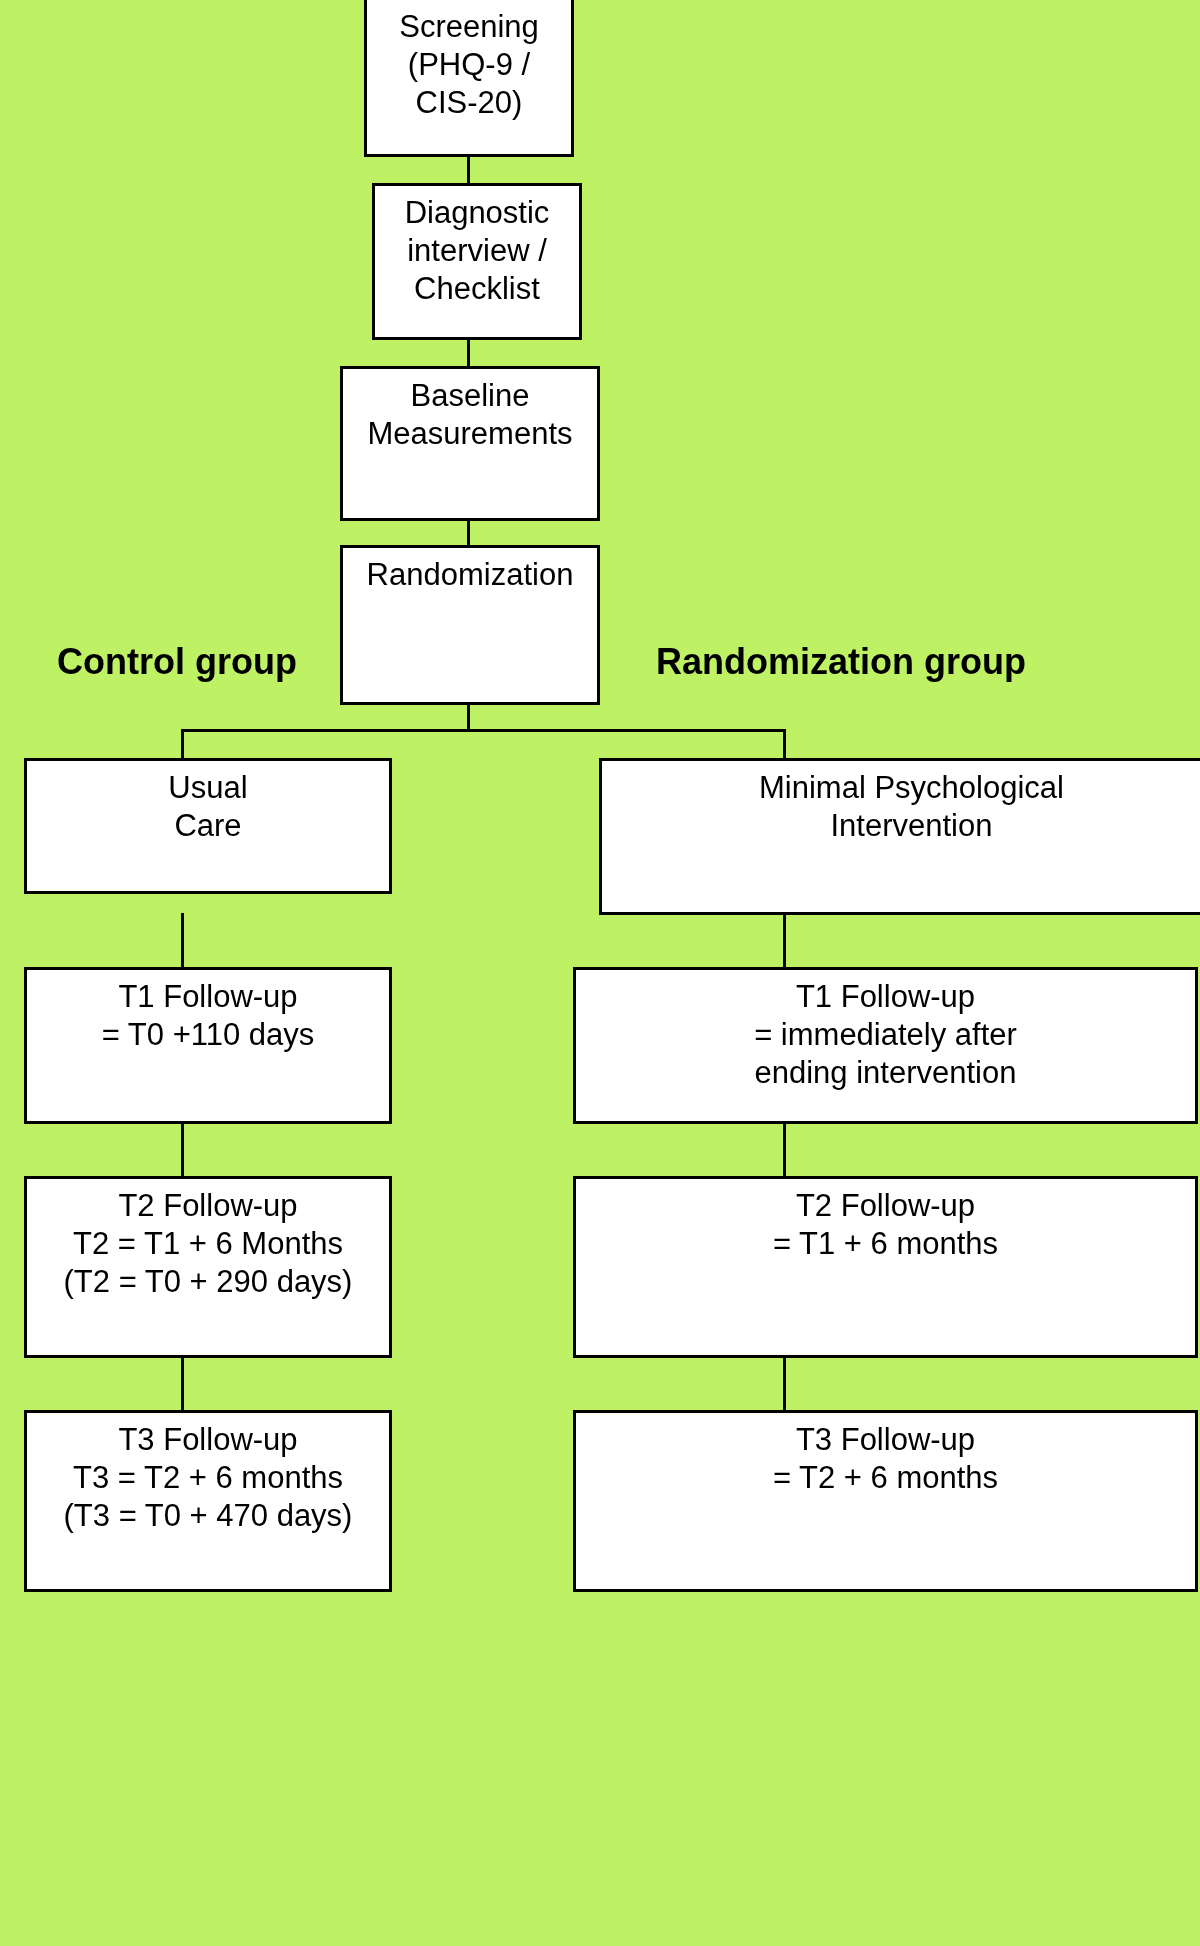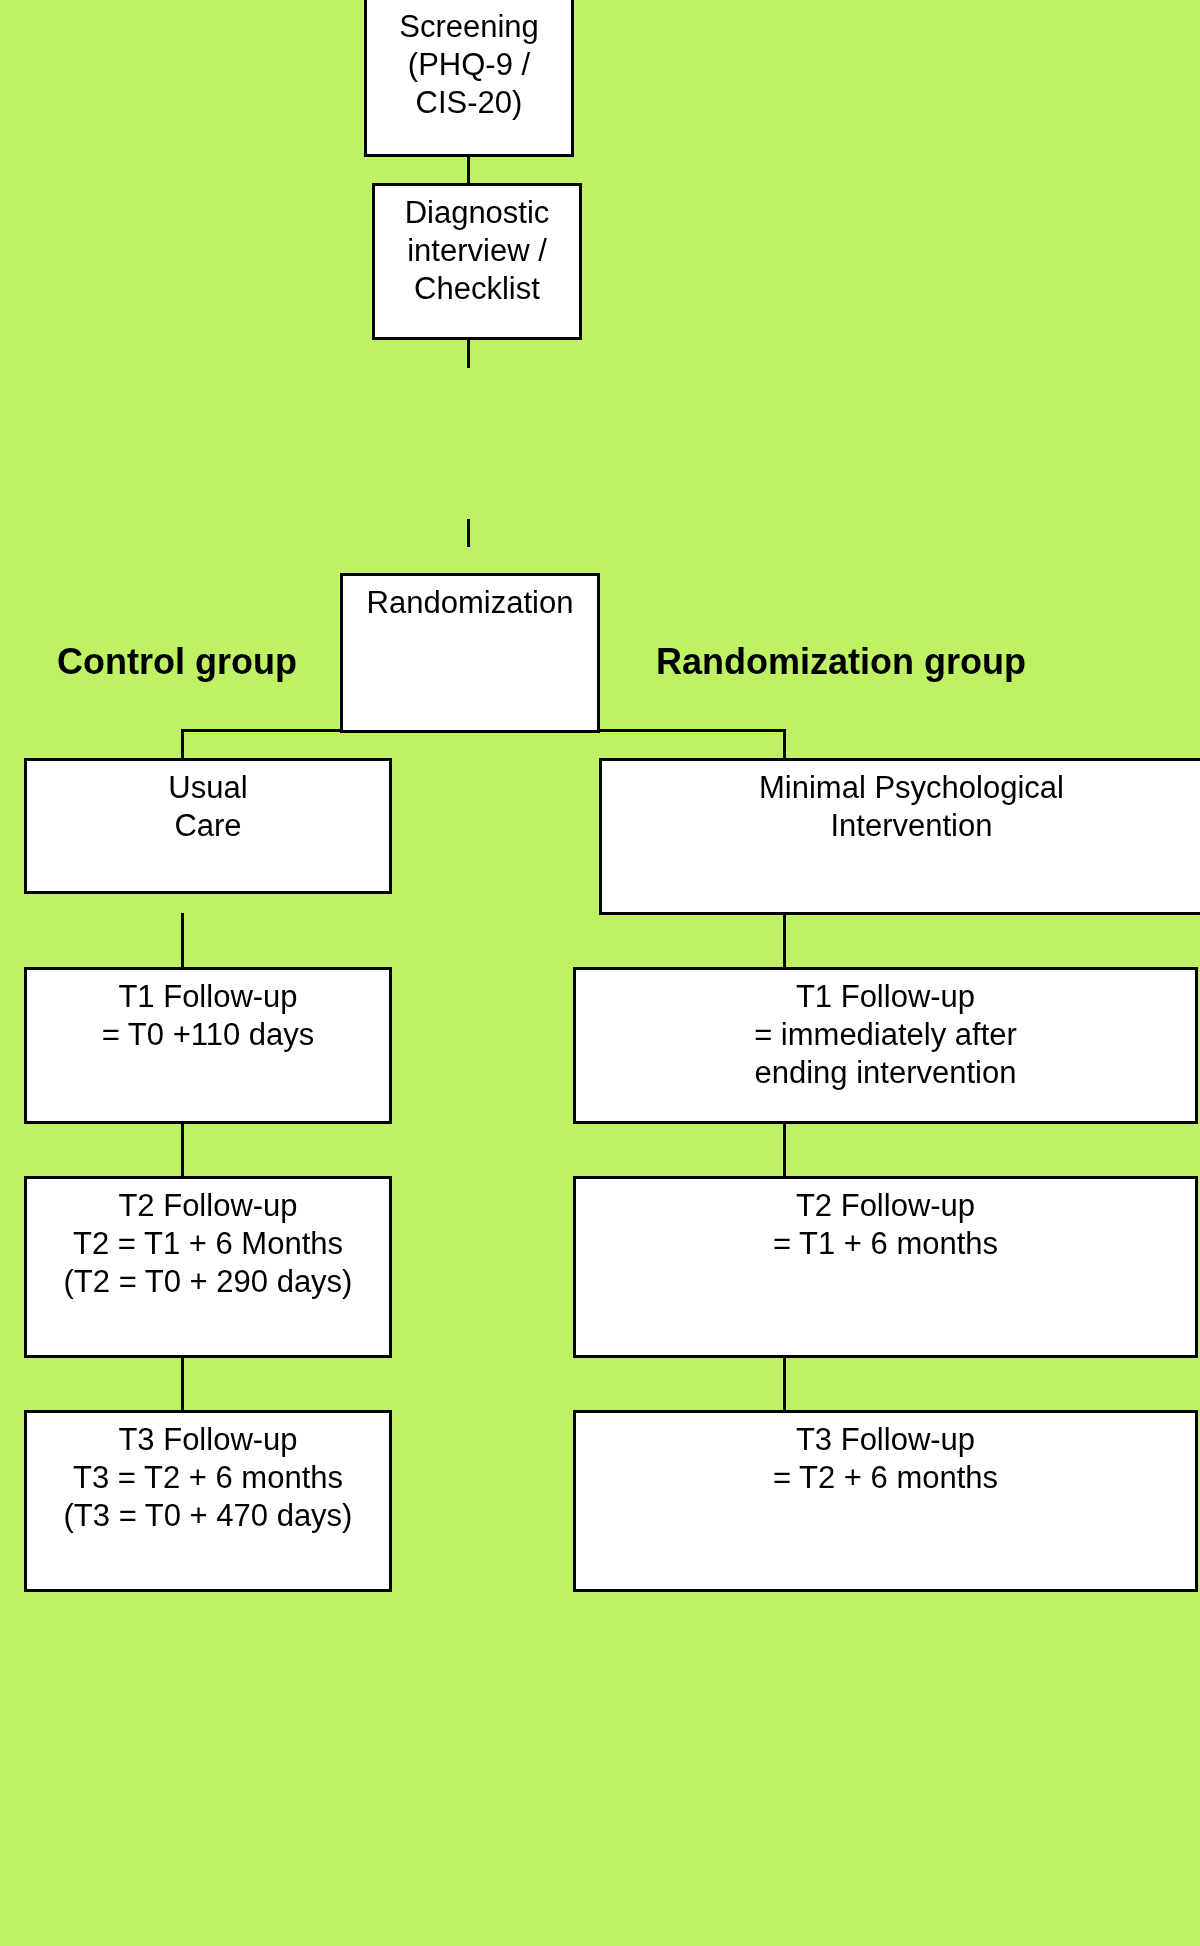--- a/index.html
+++ b/index.html
@@ -66,24 +66,28 @@
   <div class="connector vline" style="left:467px; top:155px; height:30px;"></div>
 
   <div class="box" style="left:364px; top:183px; width:210px; height:157px;margin-left:8px;">
     <span class="txt">Diagnostic
 interview /
 Checklist</span>
   </div>
 
   <div class="connector vline" style="left:467px; top:338px; height:30px;"></div>
 
+  <div class="box" style="left:340px; top:366px; width:260px; height:155px;">
+    <span class="txt">Baseline
+Measurements</span>
+  </div>
 
   <div class="connector vline" style="left:467px; top:519px; height:28px;"></div>
 
-  <div class="box" style="left:340px; top:545px; width:260px; height:160px;margin-top:28px;">
+  <div class="box" style="left:340px; top:545px; width:260px; height:160px;">
     <span class="txt">Randomization</span>
   </div>
 
   <div class="connector vline" style="left:467px; top:703px; height:28px;"></div>
   <div class="connector hline" style="left:181px; top:729px; width:605px;"></div>
   <div class="connector vline" style="left:181px; top:729px; height:31px;"></div>
   <div class="connector vline" style="left:783px; top:729px; height:31px;"></div>
 
   <div class="grouplabel" style="left:57px; top:641px;">Control group</div>
   <div class="grouplabel" style="left:656px; top:641px;">Randomization group</div>

